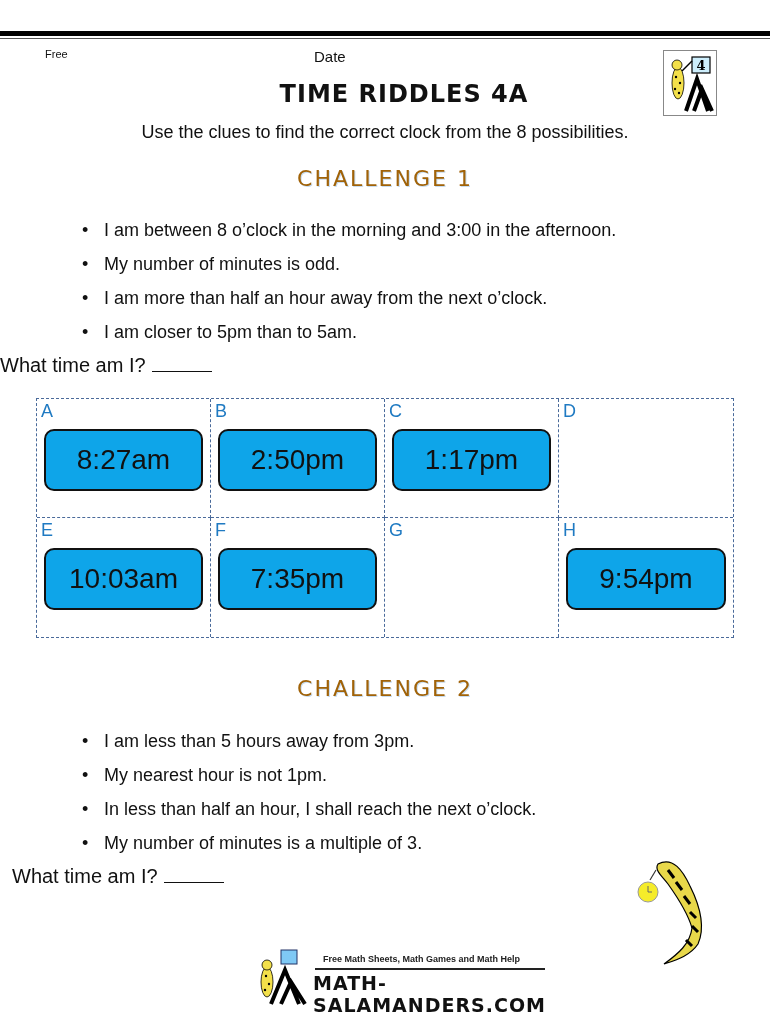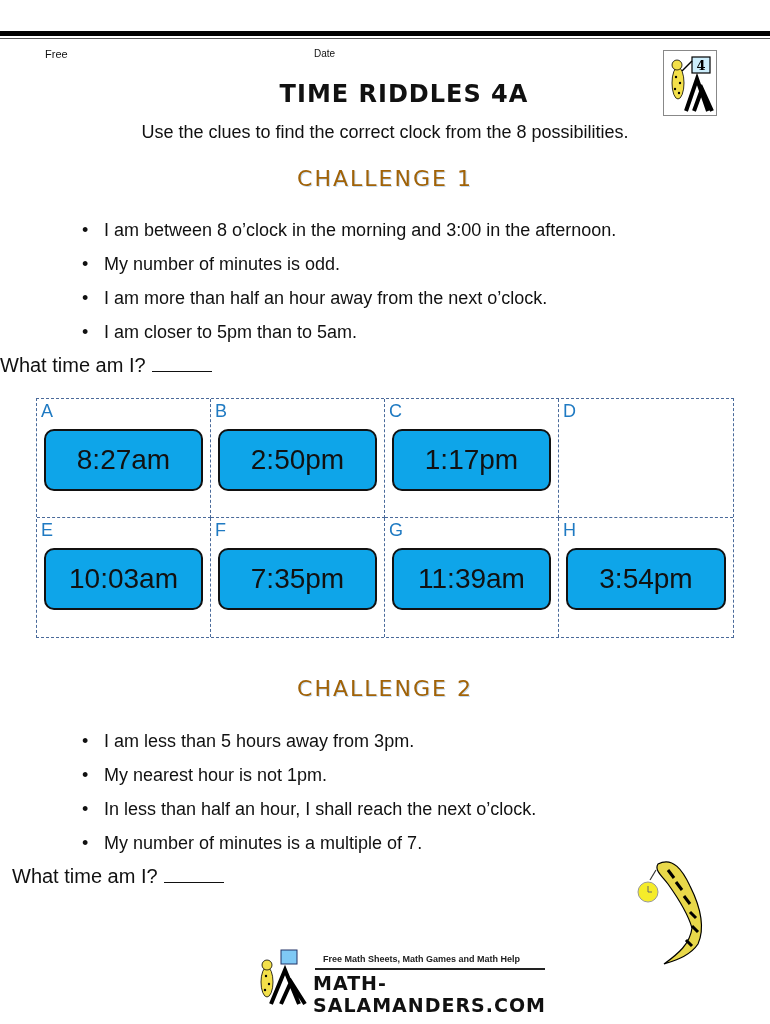--- a/index.html
+++ b/index.html
@@ -1,20 +1,20 @@
 <!DOCTYPE html>
 <html><head>
 <meta charset="utf-8">
 <style>
   html, body { margin:0; padding:0; background:#ffffff; }
   body { width:770px; height:1024px; position:relative; overflow:hidden; font-family:"Liberation Sans", sans-serif; color:#111; }
   .rule-thick { position:absolute; left:0; right:0; top:31px; height:5px; background:#000; }
   .rule-thin { position:absolute; left:0; right:0; top:38px; height:1px; background:#555; }
   .name-label { position:absolute; left:45px; top:48px; font-size:11px; }
-  .date-label { position:absolute; left:314px; top:48px; font-size:10px; }
+  .date-label { position:absolute; left:314px; top:48px; font-size:15px; }
   .logo-box { position:absolute; left:663px; top:50px; width:52px; height:64px; border:1px solid #888; background:#fff; }
   .page-title { position:absolute; left:0; right:0; top:80px; text-align:center; font-size:24px; font-weight:bold; letter-spacing:1px; font-family:"DejaVu Sans", sans-serif;padding-left:38px; }
   .instructions { position:absolute; left:0; right:0; top:122px; text-align:center; font-size:18px; }
   .challenge-heading { position:absolute; left:0; right:0; text-align:center; font-size:22px; color:#a16207; letter-spacing:2px; font-family:"DejaVu Sans", sans-serif; font-weight:normal; text-shadow:1px 1px 0 #c8dcef; }
   .clue-list { position:absolute; left:68px; margin:14px; padding:0; list-style:none; }
   .clue-list li { position:relative; padding-left:22px; font-size:18px; height:34px; line-height:24px; }
   .clue-list li::before { content:"\2022"; position:absolute; left:0; top:0; font-size:18px; }
   .question { position:absolute; left:0; right:0; text-align:left; font-size:20px; }
   .question .blank { display:inline-block; width:60px; border-bottom:1.5px solid #111; margin-left:6px; height:18px; vertical-align:baseline; }
   .grid { position:absolute; left:36px; top:398px; width:698px; height:240px; border:1.5px dashed #4a6a9a; box-sizing:border-box; display:grid; grid-template-columns:repeat(4,1fr); grid-template-rows:repeat(2,1fr); }
@@ -86,34 +86,33 @@
   <div class="cell">
     <span class="cell-letter">E</span>
     <div class="clock-box">10:03am</div>
   </div>
   <div class="cell">
     <span class="cell-letter">F</span>
     <div class="clock-box">7:35pm</div>
   </div>
   <div class="cell">
     <span class="cell-letter">G</span>
-    <div class="clock-box">11:39am</div>
   </div>
   <div class="cell">
     <span class="cell-letter">H</span>
-    <div class="clock-box">3:54pm</div>
+    <div class="clock-box">9:54pm</div>
   </div>
 </div>
 
 <div class="challenge-heading" style="top:676px;">CHALLENGE 2</div>
 <ul class="clue-list" style="top:715px;">
   <li>I am less than 5 hours away from 3pm.</li>
   <li>My nearest hour is not 1pm.</li>
   <li>In less than half an hour, I shall reach the next o’clock.</li>
-  <li>My number of minutes is a multiple of 7.</li>
+  <li>My number of minutes is a multiple of 3.</li>
 </ul>
 <div class="question" style="top:864px; left:12px;">
   <span>What time am I?</span><span class="blank"></span>
 </div>
 
 <div class="salamander">
   <svg width="90" height="110" viewBox="0 0 90 110">
     <path d="M30 8 C45 0 55 15 62 30 C72 50 78 70 70 88 C62 100 48 104 36 108 C50 98 62 88 64 72 C60 58 50 42 40 28 C34 20 26 14 30 8 Z" fill="#e8d84a" stroke="#000" stroke-width="1.2"></path>
     <path d="M40 14 L46 22 M48 26 L54 34 M56 40 L62 48 M62 56 L68 62 M64 70 L70 76 M58 84 L64 90" stroke="#000" stroke-width="3"></path>
     <line x1="28" y1="14" x2="22" y2="24" stroke="#333" stroke-width="1.2"></line>

